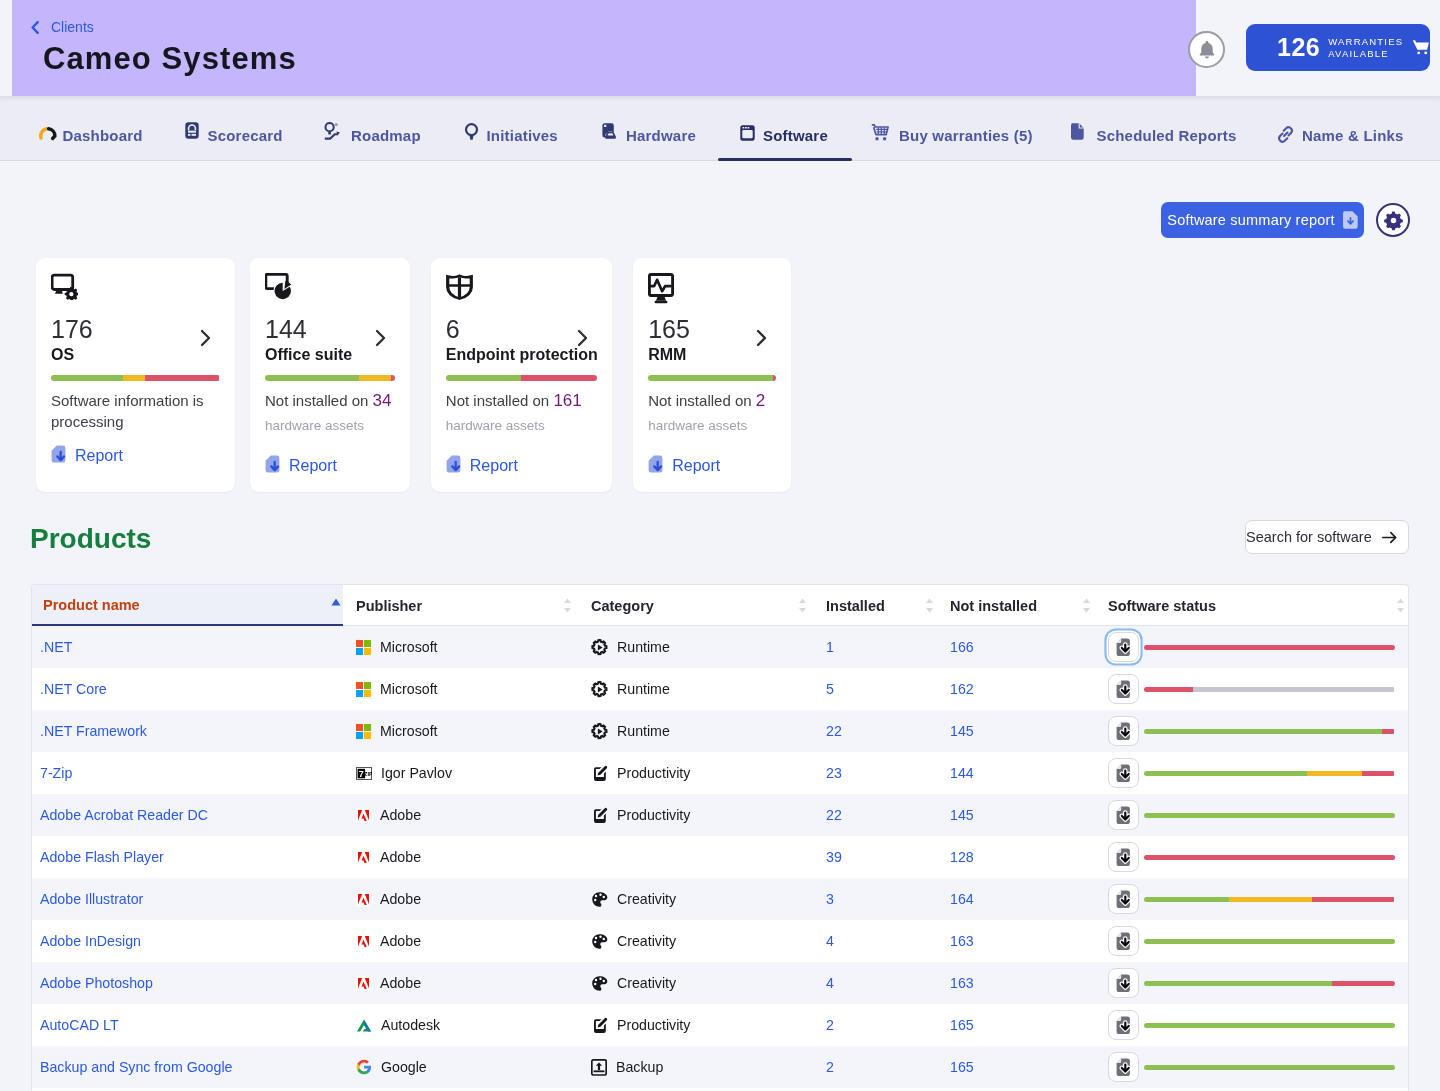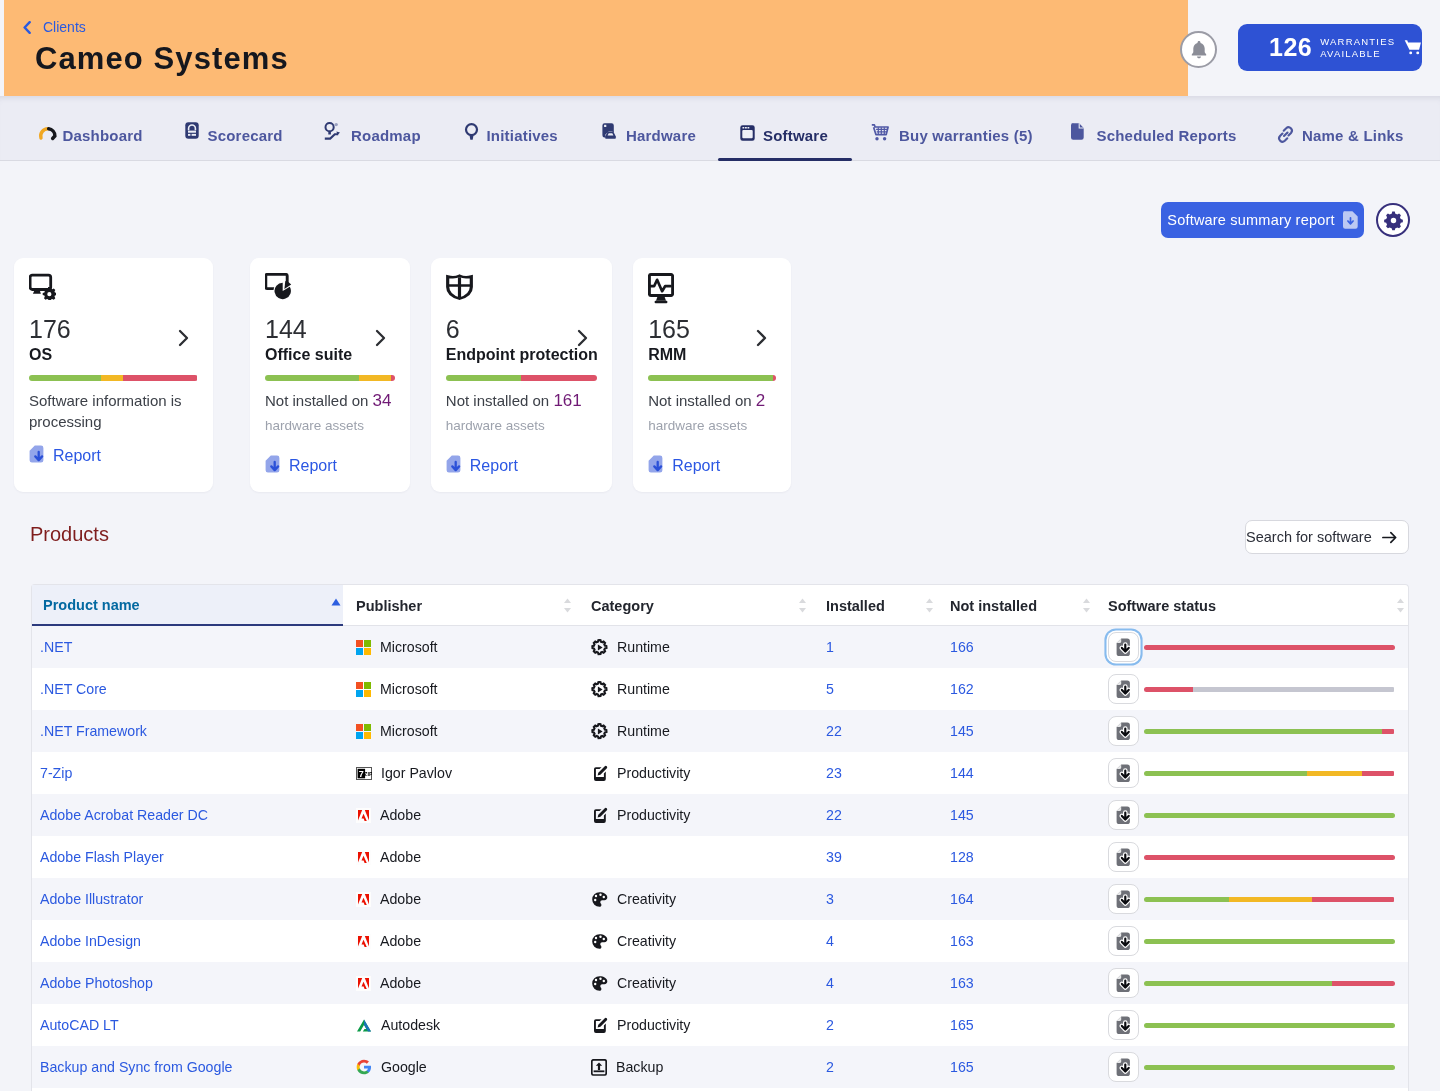--- a/index.html
+++ b/index.html
@@ -1,20 +1,20 @@
 <!DOCTYPE html>
 <html><head>
 <meta charset="utf-8">
 <style>
 * { margin:0; padding:0; box-sizing:border-box; }
 html,body { width:1440px; height:1091px; font-family:"Liberation Sans", sans-serif; }
 #page { position:relative; width:1440px; height:1091px; background:#f3f4f9; overflow:hidden; }
 
 
-#hdr { position:absolute; left:4px; top:0; width:1184px; height:96px; background:#fdba74; }
+#hdr { position:absolute; left:12px; top:0; width:1184px; height:96px; background:#c4b5fd; }
 #crumb { position:absolute; left:19px; top:19px; color:#2a5ae0; font-size:14px; font-weight:500; display:flex; align-items:center; gap:12px; }
 #title { position:absolute; left:31px; top:41px; font-size:31px; font-weight:700; color:#15171e; letter-spacing:1.1px;}
 #bell { position:absolute; left:1176px; top:31px;  width:37px; height:37px; border:2.5px solid #9b9ca6; border-radius:50%; background:#fff; display:flex; align-items:center; justify-content:center; }
 #warrbtn { position:absolute; left:1234px; top:24px; width:184px; height:47px; background:#2e52d4; border-radius:9px; color:#fff; display:flex; align-items:center;padding-left:20px; }
 #warrnum { font-size:25px; font-weight:700; margin-left:11px; letter-spacing:0.5px;}
 #warrtxt { font-size:9.5px; font-weight:400; letter-spacing:1.2px; line-height:11.5px; margin-left:8px; }
 #warrcart { margin-left:9px; }
 
 
 #nav { position:absolute; left:0; top:96px; width:1440px; height:65px; background:#ebecf4; border-bottom:1px solid #d9dae2; box-shadow:inset 0 6px 6px -5px rgba(90,95,120,.18); }
@@ -36,28 +36,28 @@
 .card .chev { position:absolute; right:24px; top:71px; }
 .card .lbl { position:absolute; left:15px; top:88px; font-size:16px; font-weight:700; color:#17191f; }
 .card .bar { position:absolute; left:15px; top:117px; right:15px; height:6px; border-radius:3px; overflow:hidden; display:flex; }
 .card .txt { position:absolute; left:15px; top:132px; font-size:15px; color:#3c4048; line-height:21px; }
 .card .txt b { font-size:17px; font-weight:400; color:#701a75; }
 .card .sub { position:absolute; left:15px; top:160px; font-size:13.5px; color:#9da2ad; }
 .card .rep { position:absolute; left:15px; font-size:16px; font-weight:500; color:#2b57e3; display:flex; align-items:center; gap:8px; }
 .seg { height:100%; }
 
 
-#ptitle { position:absolute; left:30px; top:523px; font-size:20px; font-weight:400; color:#7f1d1d; }
+#ptitle { position:absolute; left:30px; top:523px; font-size:28px; font-weight:700; color:#15803d; }
 #searchbtn { position:absolute; left:1245px; top:520px; width:164px; height:34px; background:#fff; border:1px solid #d7d8de; border-radius:7px; font-size:14.5px; color:#2b2e38; display:flex; align-items:center; justify-content:flex-start; gap:10px; }
 
 
 #table { position:absolute; left:31px; top:584px; width:1378px; height:507px; background:#fff; border:1px solid #e3e4ea; border-bottom:none; border-radius:4px 4px 0 0; }
 #thead { position:relative; height:41px; border-bottom:1px solid #e2e3e9; } #thead div { line-height:0; }
 .th { position:absolute; top:0; height:41px; display:flex; align-items:center; font-size:14.5px; font-weight:700; color:#23262e; }
-#th1 { left:0; width:311px; background:#edf0f9; border-bottom:2px solid #2c3a7d; color:#0369a1; }
+#th1 { left:0; width:311px; background:#edf0f9; border-bottom:2px solid #2c3a7d; color:#c2410c; }
 #th1 span { margin-left:11px; }
 .row { position:relative; height:42px; }
 .row.odd { background:#f4f5fa; }
 .cell { position:absolute; top:0; height:42px; display:flex; align-items:center; font-size:14.2px; color:#17191f; gap:9px; }
 .c1 { left:8px; } .c2 { left:324px; } .c3 { left:559px; } .c4 { left:794px; } .c5 { left:918px; }
 .plink { color:#2b59e0; }
 .num-link { color:#2b59e0; }
 .statbtn { position:absolute; left:1076px; top:6px; width:31px; height:30px; background:#fff; border:1px solid #d9dade; border-radius:8px; display:flex; align-items:center; justify-content:center; }
 .statbtn.focus { box-shadow:0 0 0 1.5px #fff, 0 0 0 3.6px #87bbee; }
 .sbar { position:absolute; left:1112px; top:18.5px; width:250.5px; height:5.5px; border-radius:3px; overflow:hidden; display:flex; }
@@ -163,21 +163,21 @@
         <path d="M7.5 6.8 v5.6 M4.9 10 L7.5 12.8 L10.1 10" stroke="#3a62e2" stroke-width="1.7" fill="none" stroke-linecap="round" stroke-linejoin="round"></path>
       </svg>
   </div>
   <div id="gearbtn">
     <svg width="21" height="21" viewBox="0 0 20 20">
         <path fill="#37307c" d="M8.8 1.5 h2.4 l0.55 2 a6.5 6.5 0 0 1 1.75 0.75 l1.85 -0.9 1.7 1.7 -0.9 1.85 a6.5 6.5 0 0 1 0.75 1.75 l2 0.55 0 2.4 -2 0.55 a6.5 6.5 0 0 1 -0.75 1.75 l0.9 1.85 -1.7 1.7 -1.85 -0.9 a6.5 6.5 0 0 1 -1.75 0.75 l-0.55 2 -2.4 0 -0.55 -2 a6.5 6.5 0 0 1 -1.75 -0.75 l-1.85 0.9 -1.7 -1.7 0.9 -1.85 a6.5 6.5 0 0 1 -0.75 -1.75 l-2 -0.55 0 -2.4 2 -0.55 a6.5 6.5 0 0 1 0.75 -1.75 l-0.9 -1.85 1.7 -1.7 1.85 0.9 a6.5 6.5 0 0 1 1.75 -0.75 z M10 7.4 a2.6 2.6 0 1 0 0 5.2 a2.6 2.6 0 1 0 0 -5.2 z"></path>
       </svg>
   </div>
 
   <div id="cards">
-<div class="card" style="left:14px;width:198.5px">
+<div class="card" style="left:36px;width:198.5px">
   <div class="cicon"><svg width="27" height="27" viewBox="0 0 27 27">
 <path d="M3.3 2.1 h16.2 a2.2 2.2 0 0 1 2.2 2.2 v10 a2.2 2.2 0 0 1 -2.2 2.2 h-16.2 a2.2 2.2 0 0 1 -2.2 -2.2 v-10 a2.2 2.2 0 0 1 2.2 -2.2 z" fill="none" stroke="#17181d" stroke-width="2.8"></path>
 <path d="M10.6 17 l1.3 3.8 h-8 l1.7 -3.8 z" fill="#17181d"></path>
 <g fill="#17181d">
               <path d="M19.0 13.9 h2.6 l0.6 1.9 a4.6 4.6 0 0 1 1 0.4 l1.6 -0.8 1.5 1.5 -0.8 1.6 a4.6 4.6 0 0 1 0.4 1 l1.7 0.5 0 2.1 -1.7 0.5 a4.6 4.6 0 0 1 -0.4 1 l0.8 1.6 -1.5 1.5 -1.6 -0.8 a4.6 4.6 0 0 1 -1 0.4 l-0.5 1.7 -2.1 0 -0.5 -1.7 a4.6 4.6 0 0 1 -1 -0.4 l-1.6 0.8 -1.5 -1.5 0.8 -1.6 a4.6 4.6 0 0 1 -0.4 -1 l-1.7 -0.5 0 -2.1 1.7 -0.5 a4.6 4.6 0 0 1 0.4 -1 l-0.8 -1.6 1.5 -1.5 1.6 0.8 a4.6 4.6 0 0 1 1 -0.4 z M20.35 19.1 a2.1 2.1 0 1 0 0 4.2 a2.1 2.1 0 1 0 0 -4.2 z"></path>
             </g>
 </svg></div>
   <div class="num">176</div>
   <div class="chev"><svg width="11" height="18" viewBox="0 0 11 18">
             <path d="M2 2 L9 9 L2 16" fill="none" stroke="#2c2e33" stroke-width="2.3" stroke-linecap="round" stroke-linejoin="round"></path>

